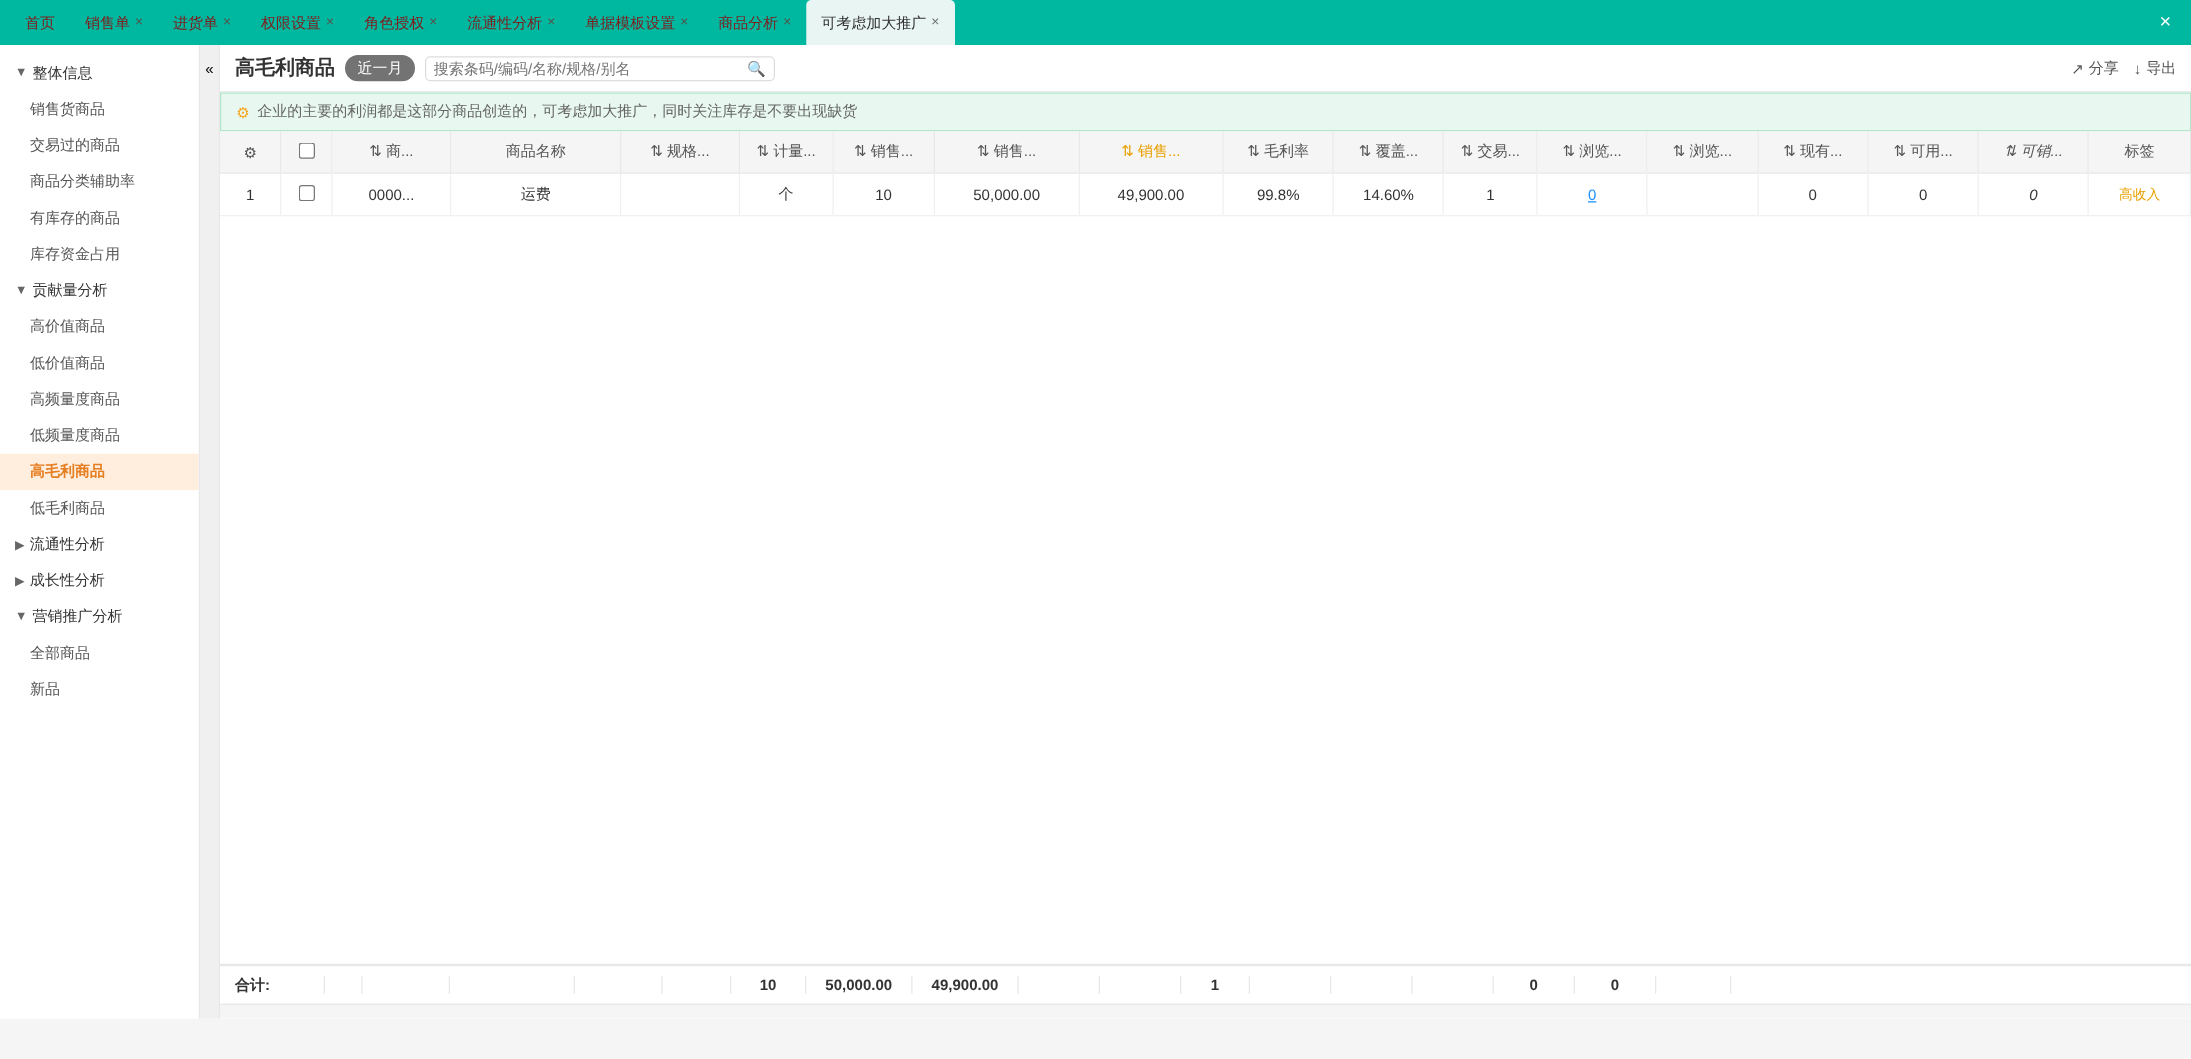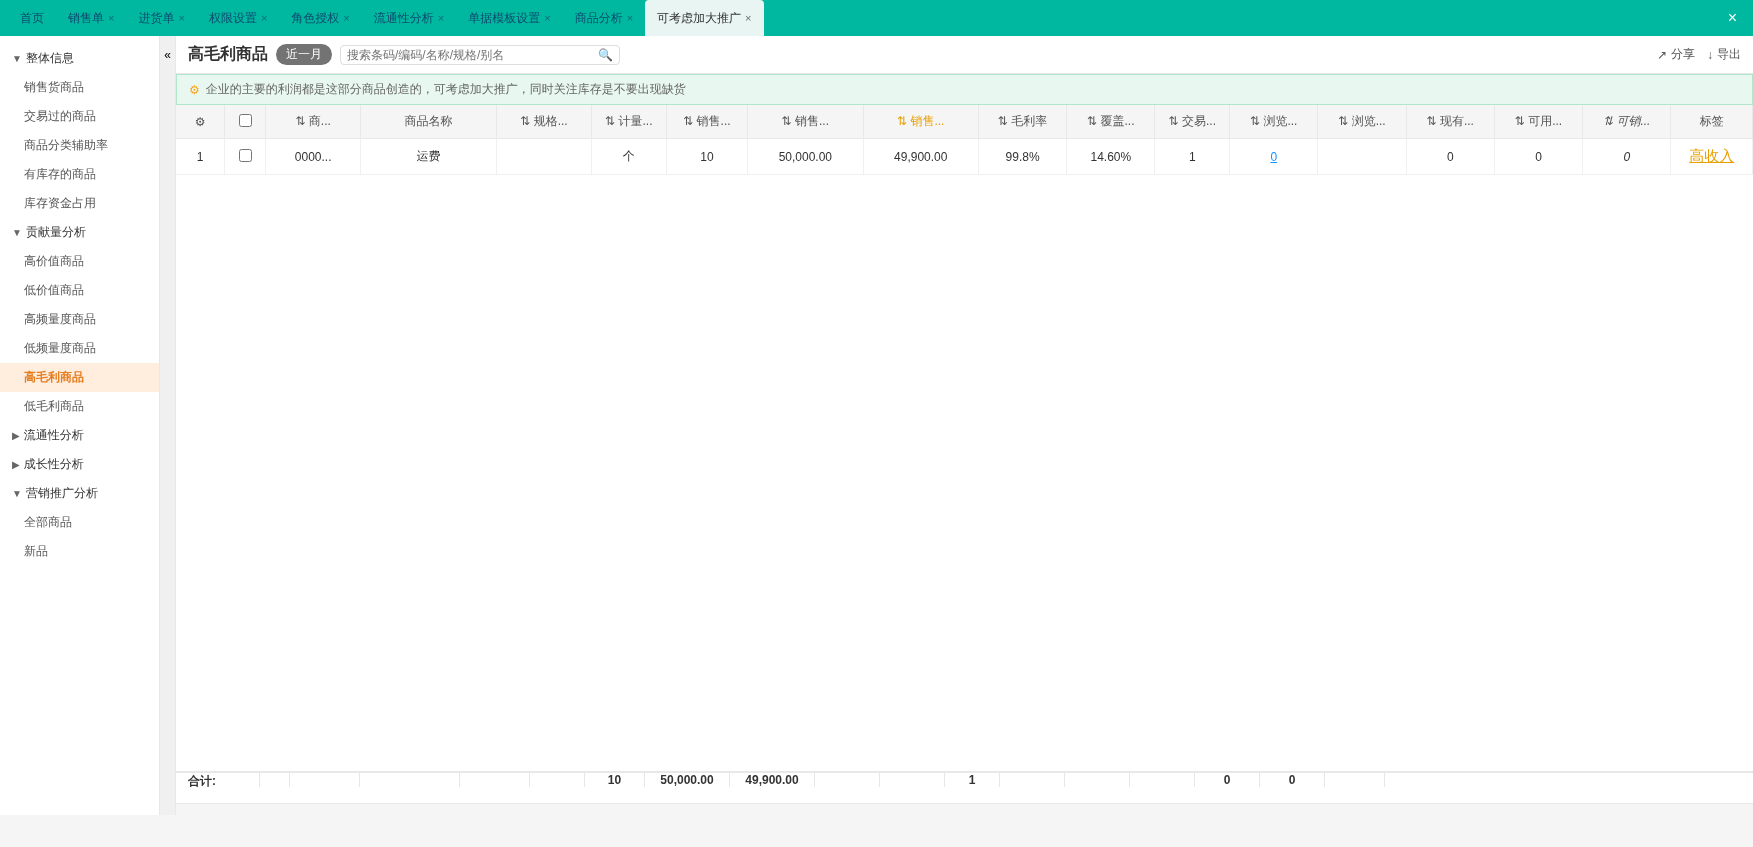--- a/index.html
+++ b/index.html
@@ -14,21 +14,21 @@
       padding: 0 8px;
       color: white;
       flex-shrink: 0;
     }
     .nav-tab {
       display: inline-flex;
       align-items: center;
       padding: 0 12px;
       height: 36px;
       cursor: pointer;
-      color: #0c4a6e;
+      color: #7f1d1d;
       font-size: 13px;
       white-space: nowrap;
       gap: 4px;
     }
     .nav-tab.active { background: #e8f5f3; color: #333; border-radius: 4px 4px 0 0; }
     .nav-tab .close-x { font-size: 11px; opacity: 0.7; }
     .nav-close-btn {
       margin-left: auto;
       color: white;
       cursor: pointer;
@@ -194,32 +194,31 @@
       padding: 8px 6px;
       text-align: center;
       color: #333;
       border-right: 1px solid #f0f0f0;
       overflow: hidden;
       text-overflow: ellipsis;
       white-space: nowrap;
     }
     .tag-high-income {
       color: #e8a000;
-      font-size: 15px;
-      text-decoration: underline;
+      font-size: 11px;
     }
     .link-style { color: #1890ff; text-decoration: underline; cursor: pointer; }
 
     
     .footer-bar {
       height: 32px;
       background: #fff;
       border-top: 2px solid #e8e8e8;
       display: flex;
-      align-items: flex-start;
+      align-items: center;
       padding: 0 12px;
       flex-shrink: 0;
     }
     .footer-total-label { color: #333; font-size: 12px; font-weight: bold; margin-right: 8px; }
     .footer-cells {
       flex: 1;
       display: flex;
     }
     .footer-cell {
       padding: 0 6px;

